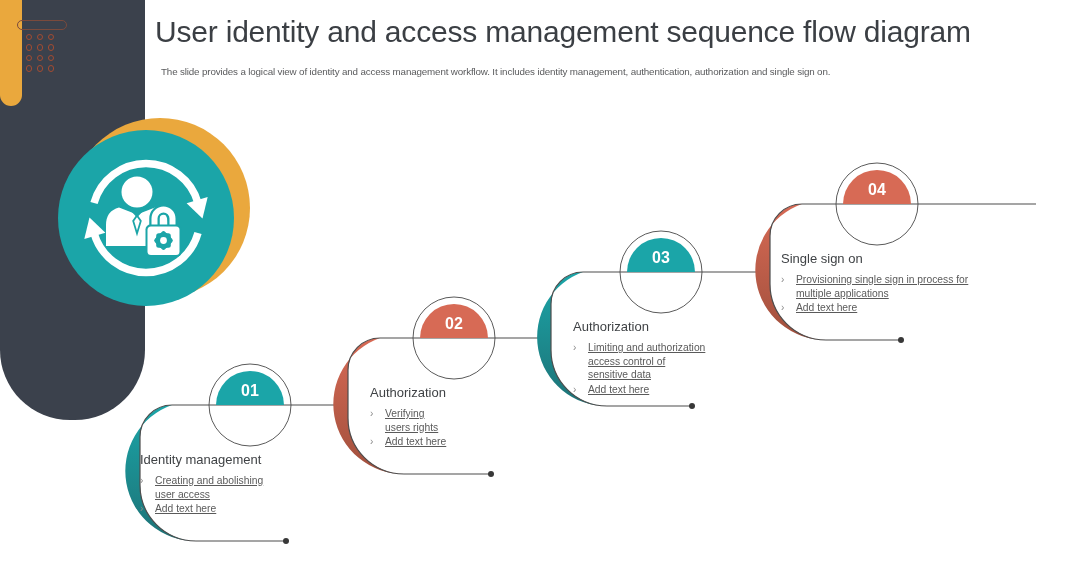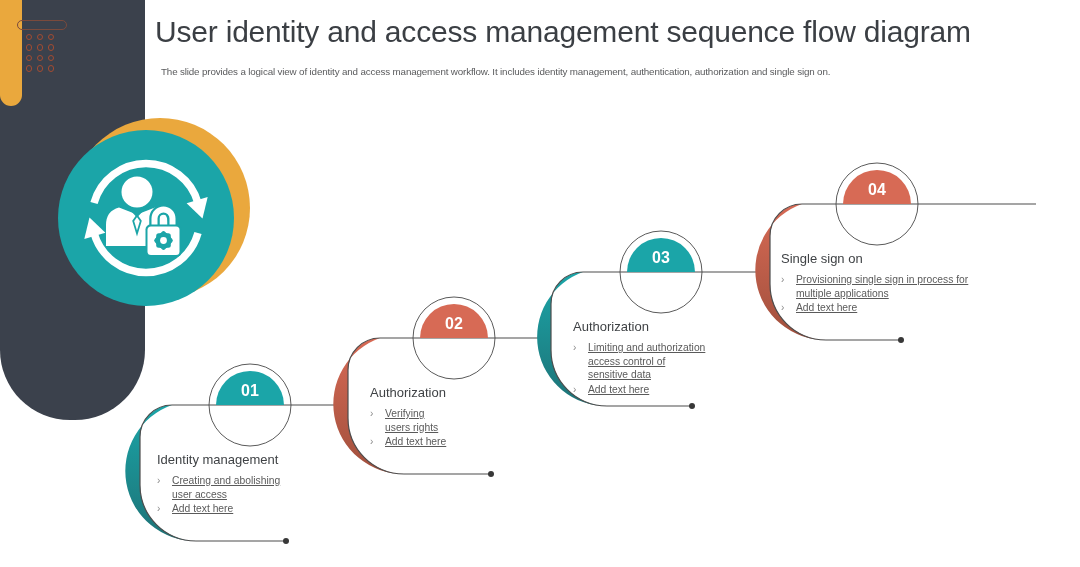--- a/index.html
+++ b/index.html
@@ -145,21 +145,21 @@
     <g>
       <path class="fill-salmon" d="M 802 204 A 70 70 0 0 0 826 340 A 56 56 0 0 1 770 284 L 770 236 A 32 32 0 0 1 802 204 Z"></path>
       <circle class="badge-circle" cx="877" cy="204" r="41"></circle>
       <path class="thin-path" d="M 1082 204 L 802 204 A 32 32 0 0 0 770 236 L 770 284 A 56 56 0 0 0 826 340 L 901 340"></path>
       <path class="semi-salmon" d="M 843 204 A 34 34 0 0 1 911 204 Z"></path>
       <text class="badge-num" x="877" y="195">04</text>
       <circle class="dot" cx="901" cy="340" r="3"></circle>
     </g>
   </svg>
 
-  <div class="card-text" style="left:157px;top:436px;width:150px">
+  <div class="card-text" style="left:140px;top:436px;width:150px">
     <div class="card-title">Identity management</div>
     <div class="bullet">
       <span class="marker">›</span>
       <span class="bullet-text">Creating and abolishing
 user access</span>
     </div>
     <div class="bullet">
       <span class="marker">›</span>
       <span class="bullet-text">Add text here</span>
     </div>

